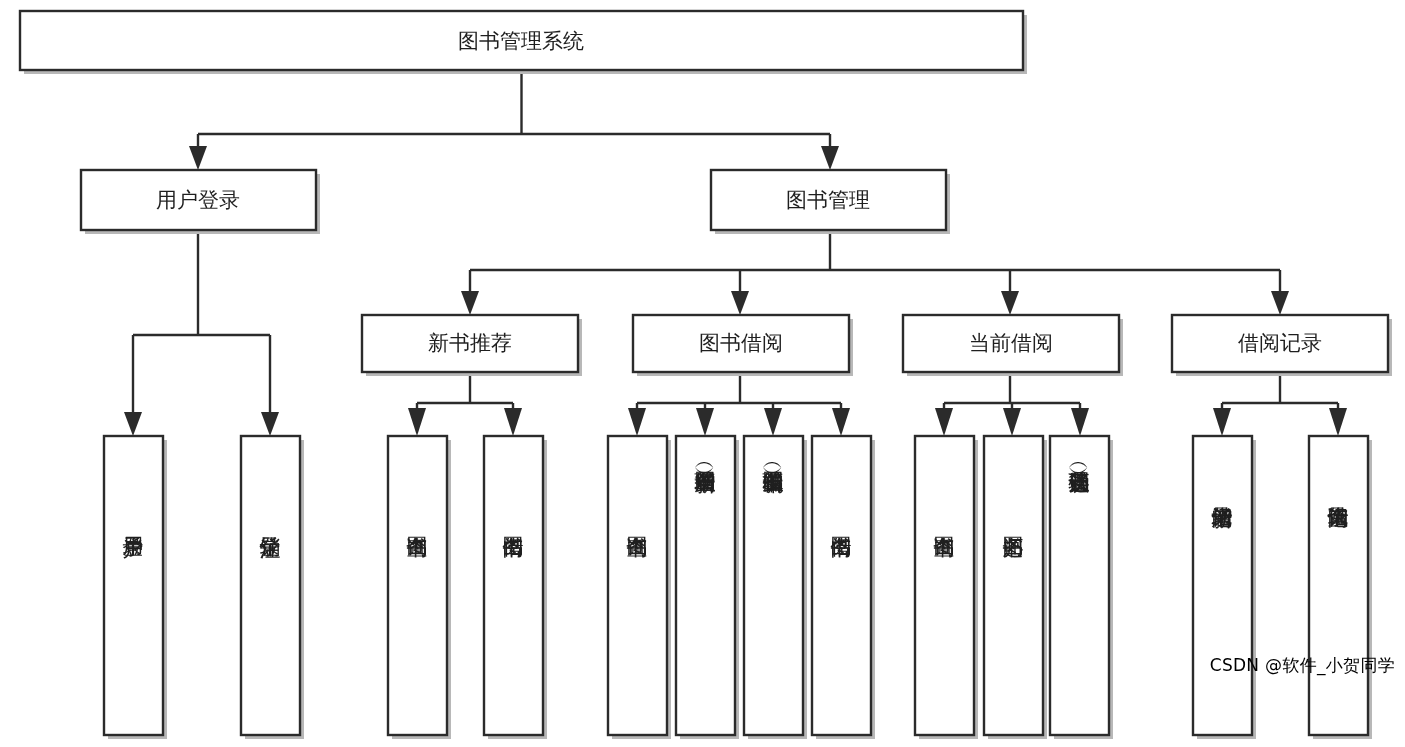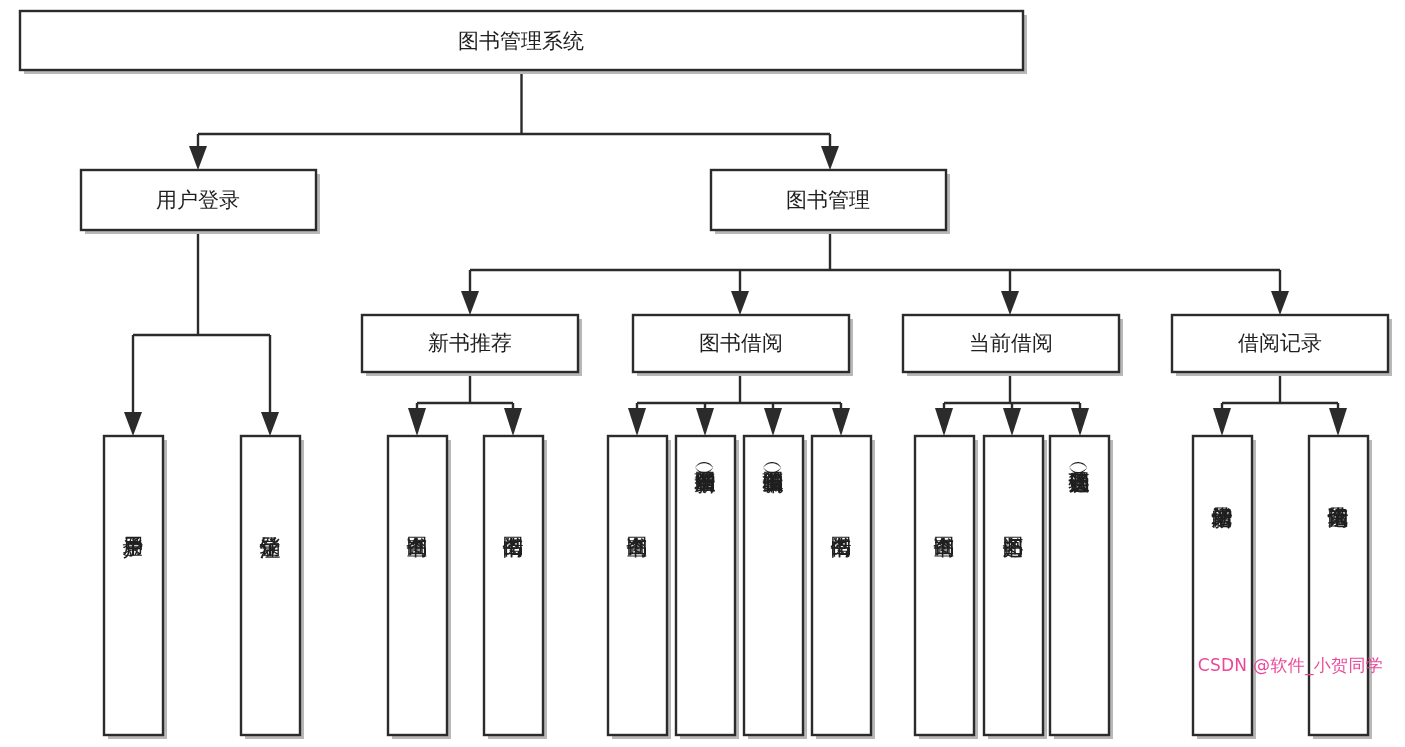--- a/index.html
+++ b/index.html
@@ -53,25 +53,25 @@
     dominant-baseline: middle;
   }
   .node-label-vert {
     font-family: "DejaVu Sans", "Liberation Sans", sans-serif;
     font-size: 21px;
     fill: #1f1f1f;
     text-anchor: middle;
   }
   .watermark {
     position: absolute;
-    right: 22px;
+    right: 10px;
     bottom: 6px;
     font-family: "DejaVu Sans", "Liberation Sans", sans-serif;
     font-size: 17px;
-    color: #ec4899;
+    color: #000000;
     letter-spacing: 0.3px;
     white-space: nowrap;
     pointer-events: none;
   }
 </style>
 </head>
 <body>
 
 <div id="diagram-root">
 

